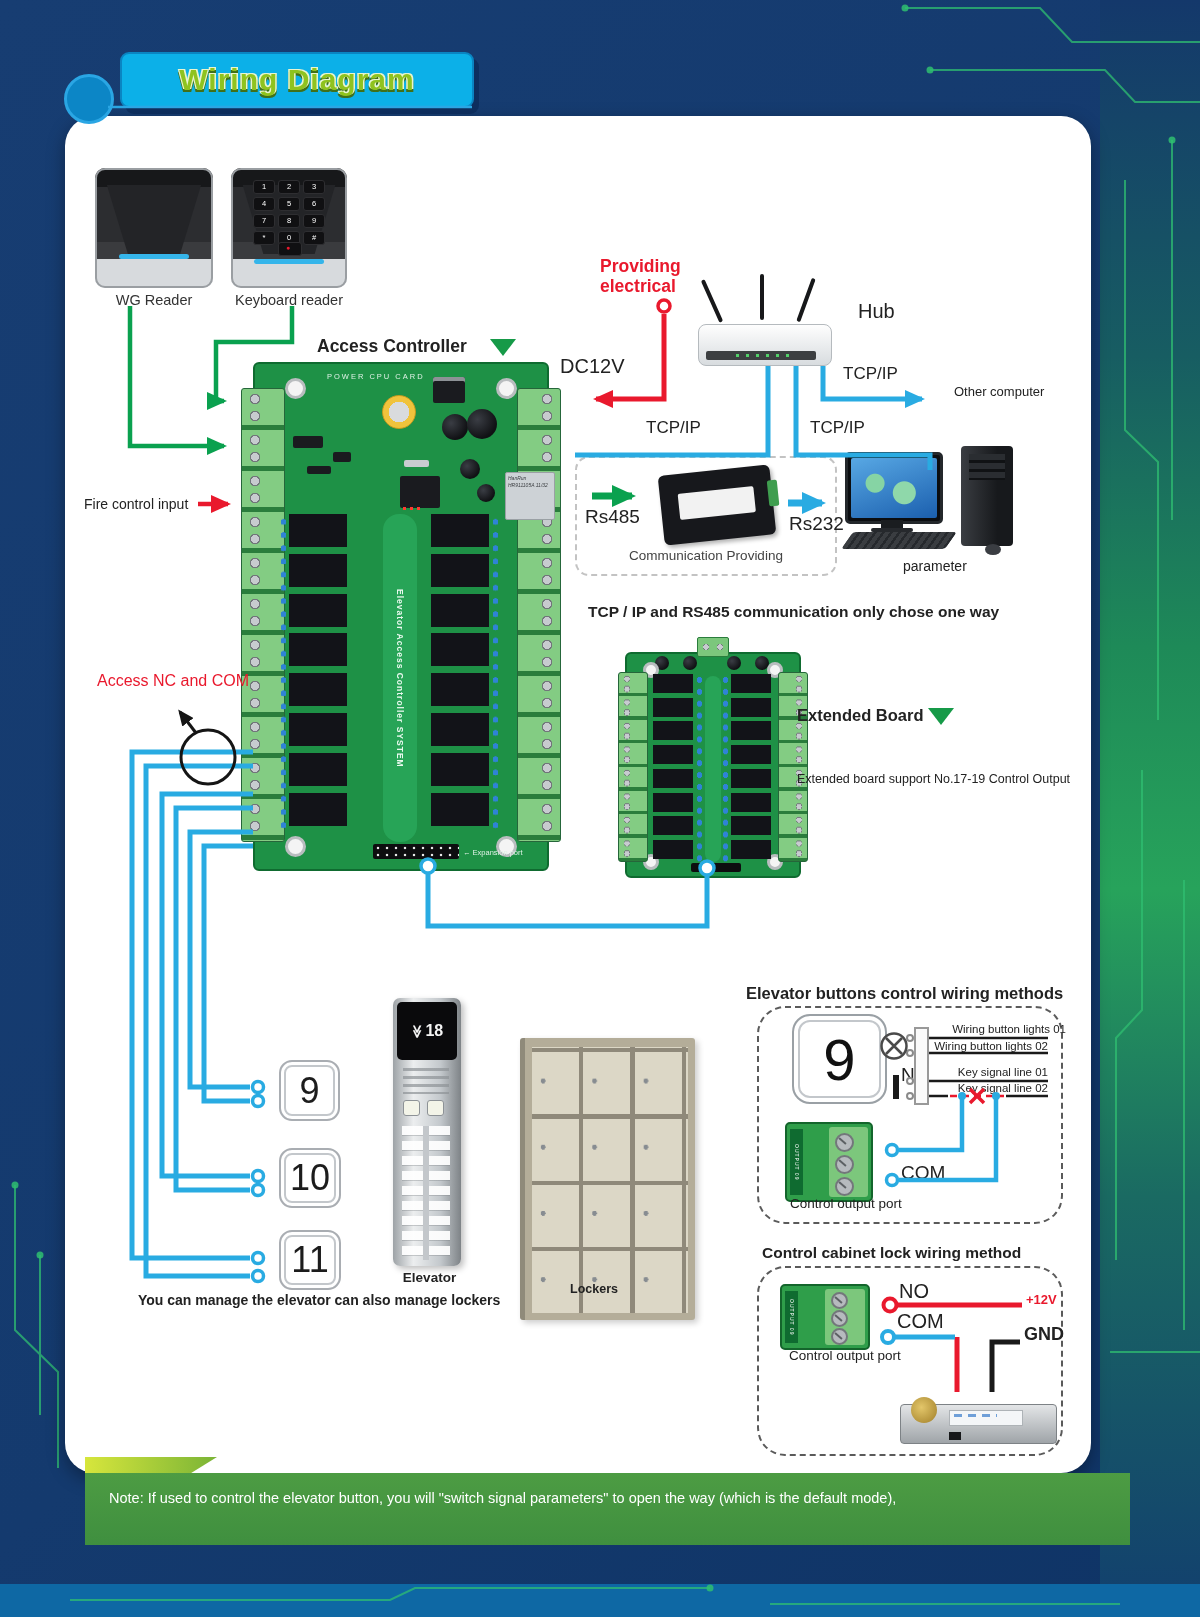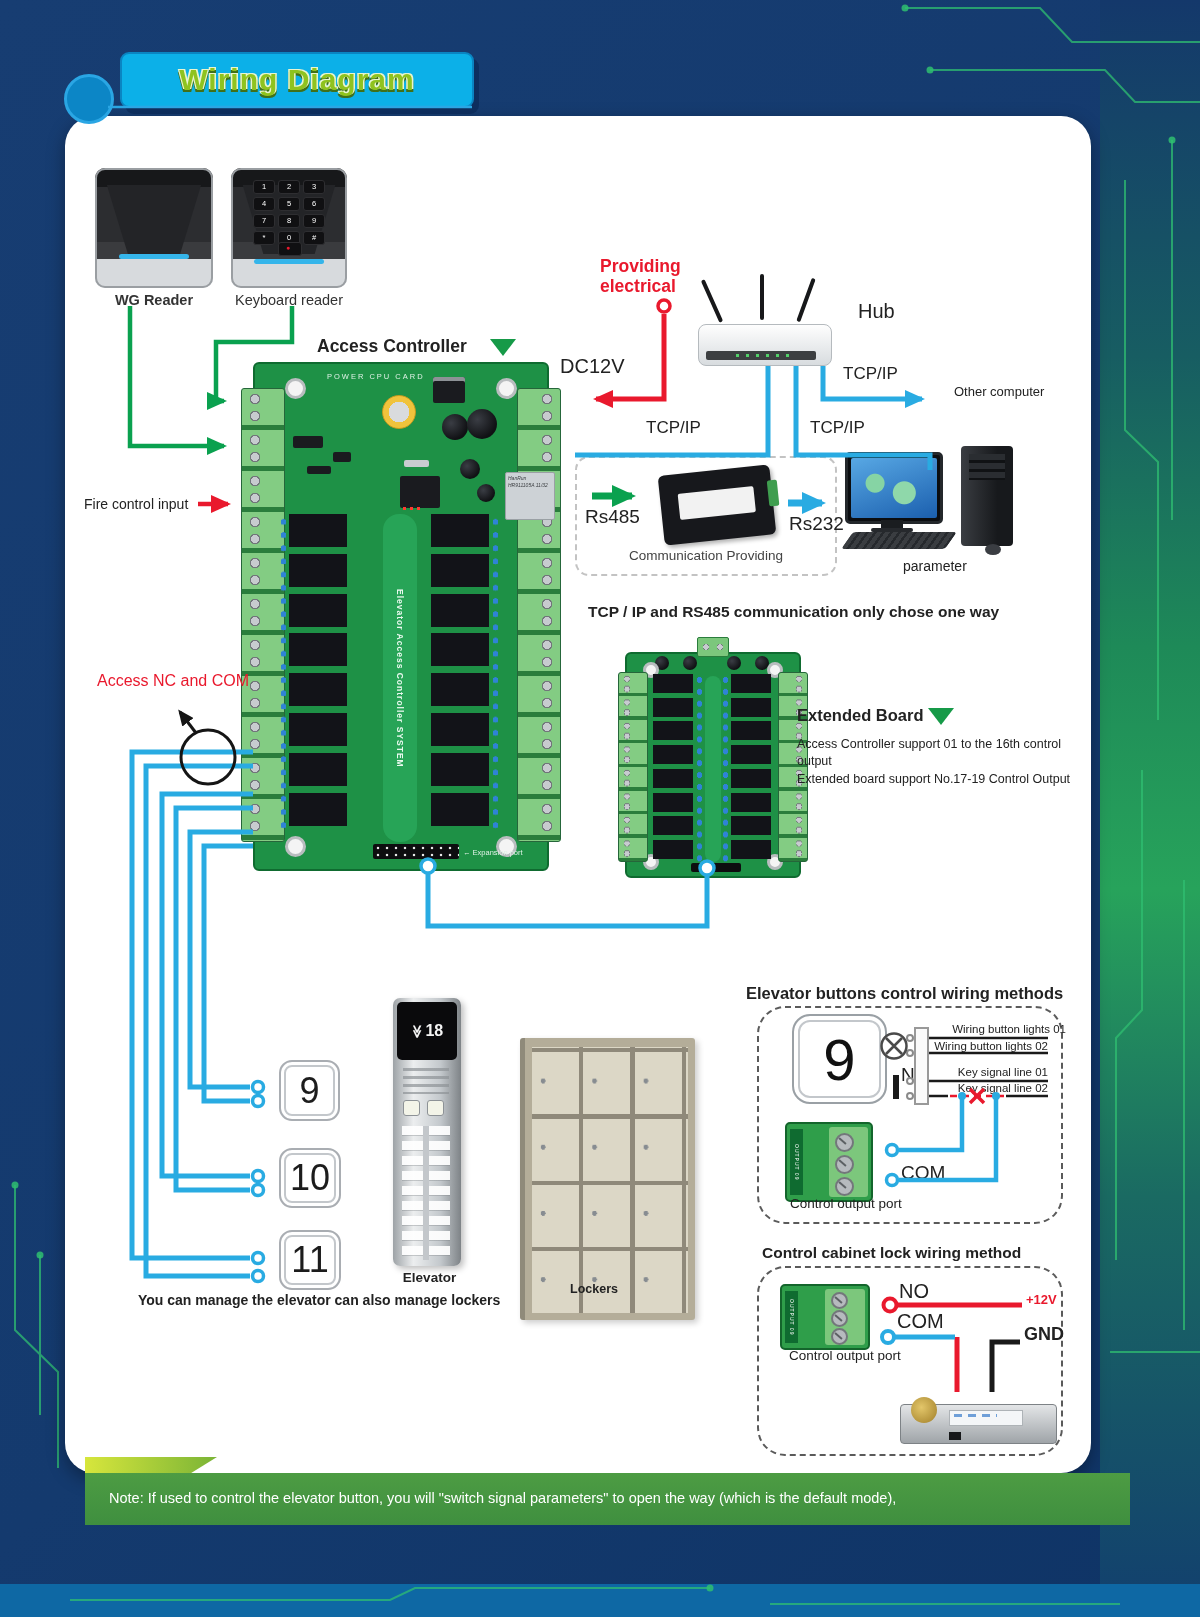--- a/index.html
+++ b/index.html
@@ -120,21 +120,21 @@
   
   .lockdev{z-index:4;background:linear-gradient(180deg,#e3e5e7,#9fa4a8);border:1px solid #7d8286;border-radius:4px;}
   .lockdev .knob{position:absolute;left:10px;top:-8px;width:26px;height:26px;border-radius:50%;
      background:radial-gradient(circle at 40% 40%,#e3c66a,#a07e28);}
   .lockdev .sticker{position:absolute;left:48px;top:5px;width:72px;height:14px;background:#f4f6f8;border:1px solid #aeb3b7;
      background-image:repeating-linear-gradient(90deg,#6f9fd8 0 8px,transparent 8px 14px);background-size:60% 3px;background-repeat:no-repeat;background-position:4px 3px;}
   .lockdev .holeB{position:absolute;left:48px;bottom:3px;width:12px;height:8px;background:#17181a;}
   
   .note-accent{left:85px;top:1457px;width:132px;height:18px;z-index:3;
      background:linear-gradient(90deg,#d7e63c,#7ab436);clip-path:polygon(0 0,100% 0,78% 100%,0 100%);}
-  .note-bar{left:85px;top:1473px;width:1045px;height:52px;z-index:4;
+  .note-bar{left:85px;top:1473px;width:1045px;height:72px;z-index:4;
      background:linear-gradient(180deg,#4d9c43,#3f8f3f);}
   .note-bar div{color:#fff;font-size:14.5px;line-height:1.55;padding:14px 0 0 24px;}
   #wires{left:0;top:0;z-index:6;pointer-events:none;}
   .lbl-r{text-align:right;}
 </style>
 </head>
 <body>
 
 <div id="stage">
 
@@ -169,21 +169,21 @@
 
   <div class="abs deco-circle"></div>
   <div class="abs banner">
     <span>Wiring Diagram</span>
   </div>
 
   <div class="abs reader" style="left:95px;top:168px;width:118px;height:120px;">
     <div class="reader-face"></div>
     <div class="reader-led"></div>
   </div>
-  <div class="abs dev-label" style="left:95px;top:292px;width:118px;font-weight:bold;">WG Reader</div>
+  <div class="abs dev-label" style="left:95px;top:292px;width:118px;">WG Reader</div>
 
   <div class="abs reader" style="left:231px;top:168px;width:116px;height:120px;">
     <div class="reader-face"></div>
     <div class="kp-grid">
         <div class="kp-key">1</div>
         <div class="kp-key">2</div>
         <div class="kp-key">3</div>
         <div class="kp-key">4</div>
         <div class="kp-key">5</div>
         <div class="kp-key">6</div>
@@ -322,21 +322,20 @@
       background:repeating-linear-gradient(180deg,#121318 0 19px,rgba(0,0,0,0) 19px 23.75px);"></div>
     <div class="relaycol" style="right:28px;top:20px;width:40px;height:190px;
       background:repeating-linear-gradient(180deg,#121318 0 19px,rgba(0,0,0,0) 19px 23.75px);"></div>
     <div class="bluedots" style="left:68px;top:20px;width:8px;height:190px;background-size:8px 11.9px;"></div>
     <div class="bluedots" style="right:70px;top:20px;width:8px;height:190px;background-size:8px 11.9px;"></div>
     <div class="cstrip" style="left:78px;top:22px;width:16px;height:186px;border-radius:8px;"></div>
     <div class="chip" style="left:64px;bottom:4px;width:50px;height:9px;background:#0d0d0f;"></div>
   </div>
   <div class="abs t bold" style="left:797px;top:706px;font-size:16.5px;">Extended Board</div>
   <div class="abs tri" style="left:928px;top:708px;"></div>
-  <div class="abs t" style="left:797px;top:736px;width:272px;font-size:12.5px;line-height:1.35;">Access Controller support 01 to the 16th control output</div>
   <div class="abs t" style="left:797px;top:772px;width:290px;font-size:12.5px;">Extended board support No.17-19 Control Output</div>
 
   <div class="abs floor-btn" style="left:279px;top:1060px;width:57px;height:57px;">9</div>
   <div class="abs floor-btn" style="left:279px;top:1148px;width:58px;height:56px;">10</div>
   <div class="abs floor-btn" style="left:279px;top:1230px;width:58px;height:56px;">11</div>
 
   <div class="abs elev" style="left:393px;top:998px;width:68px;height:268px;">
     <div class="elev-disp">
       <span class="elev-chevron">≫</span>
       <span>18</span>

